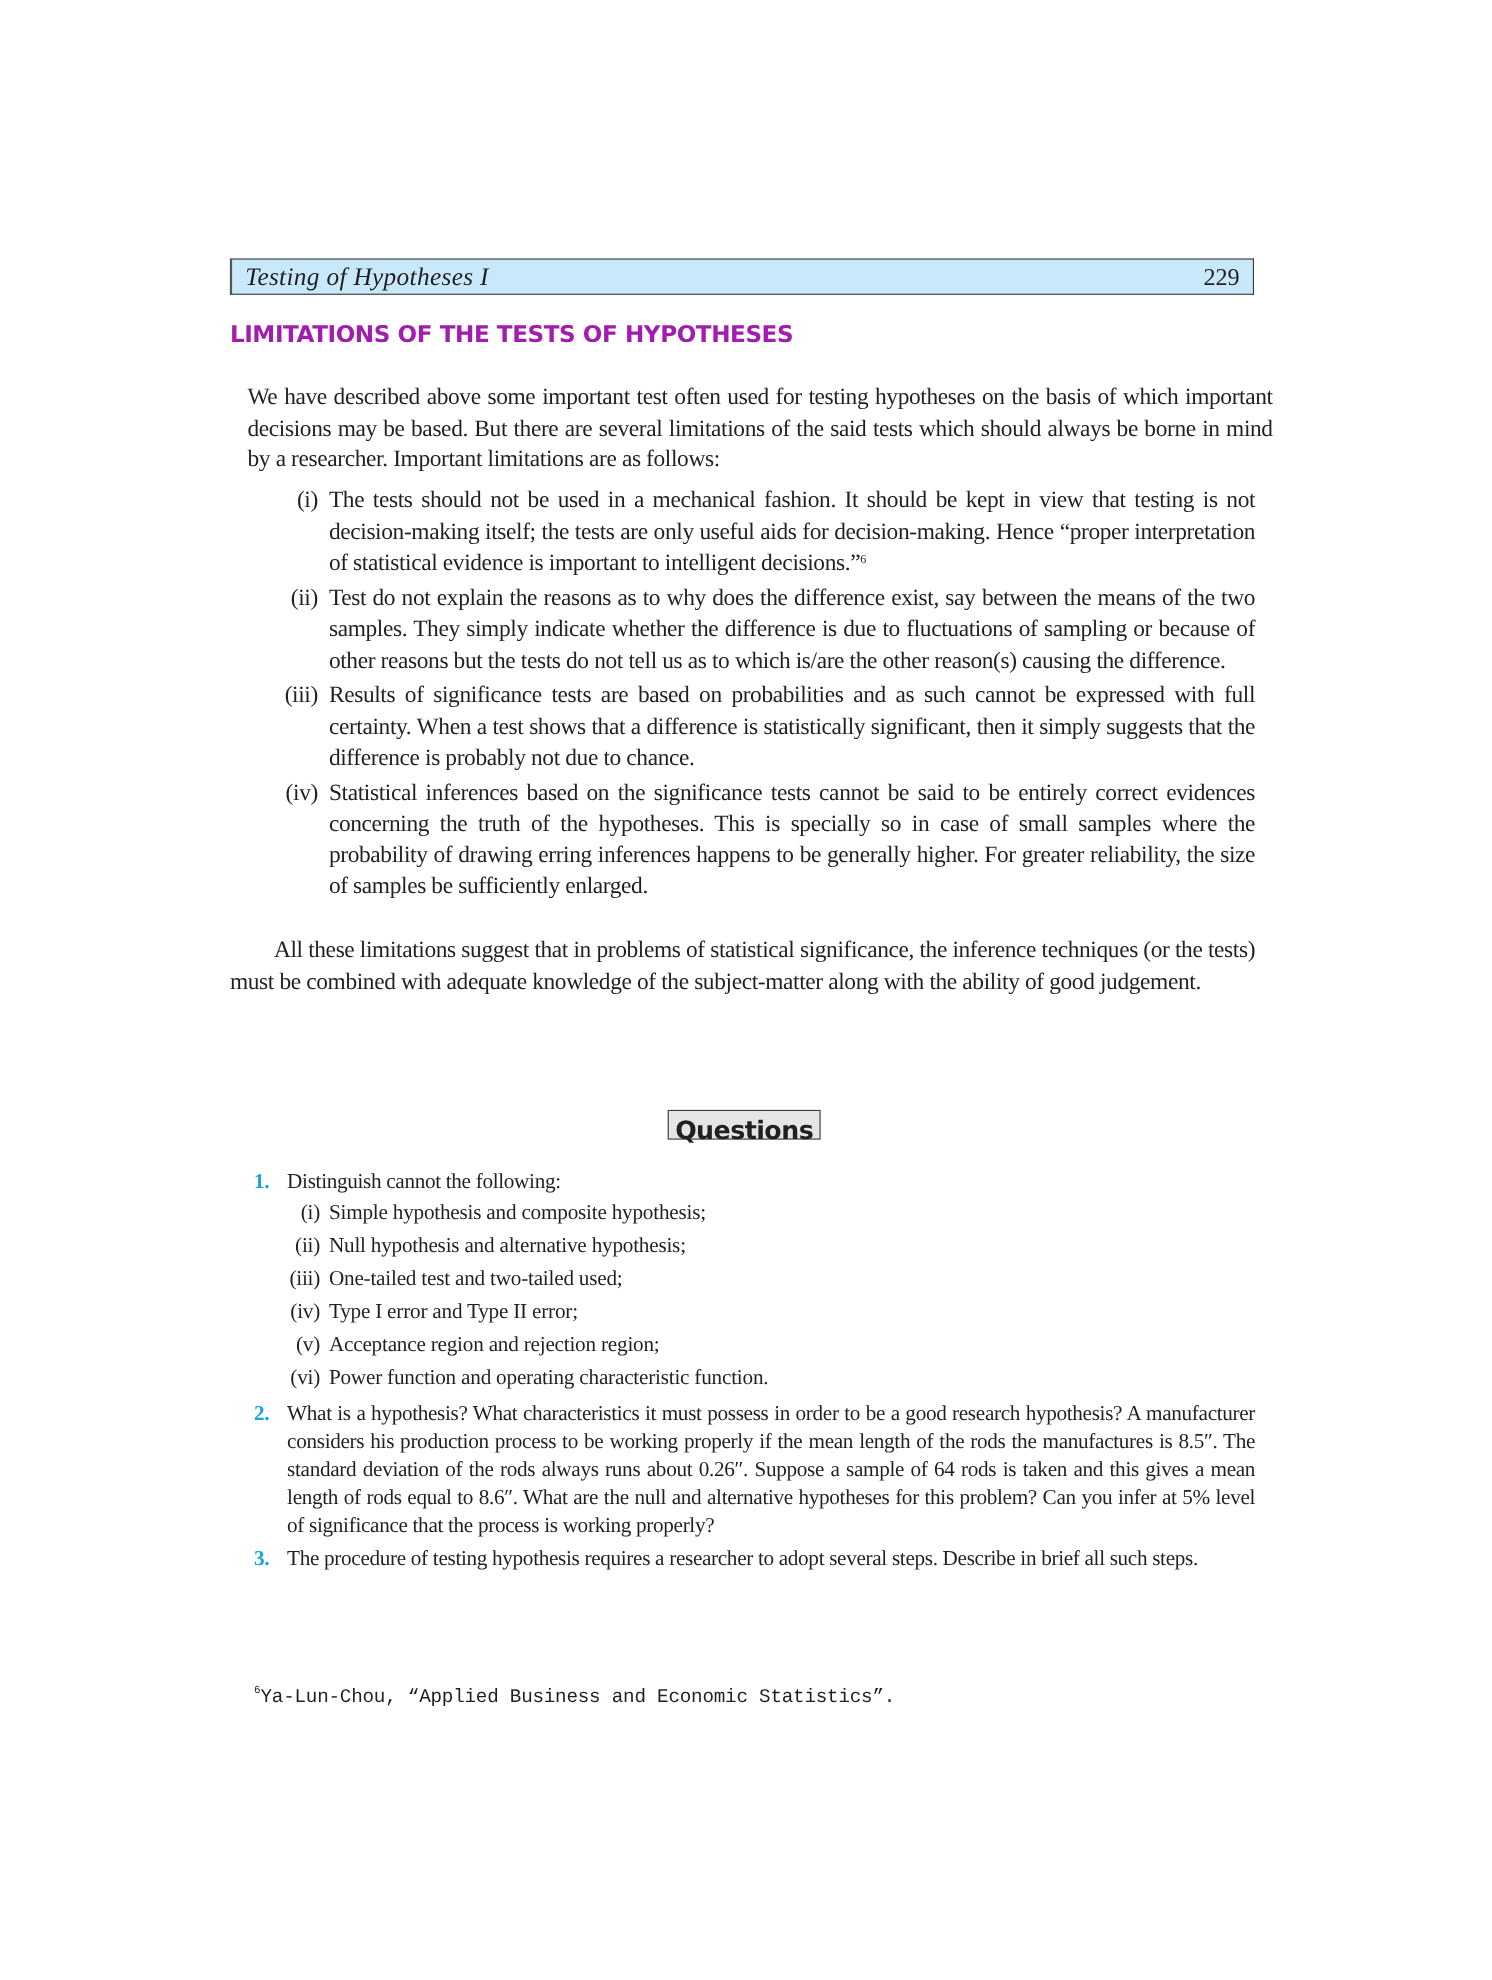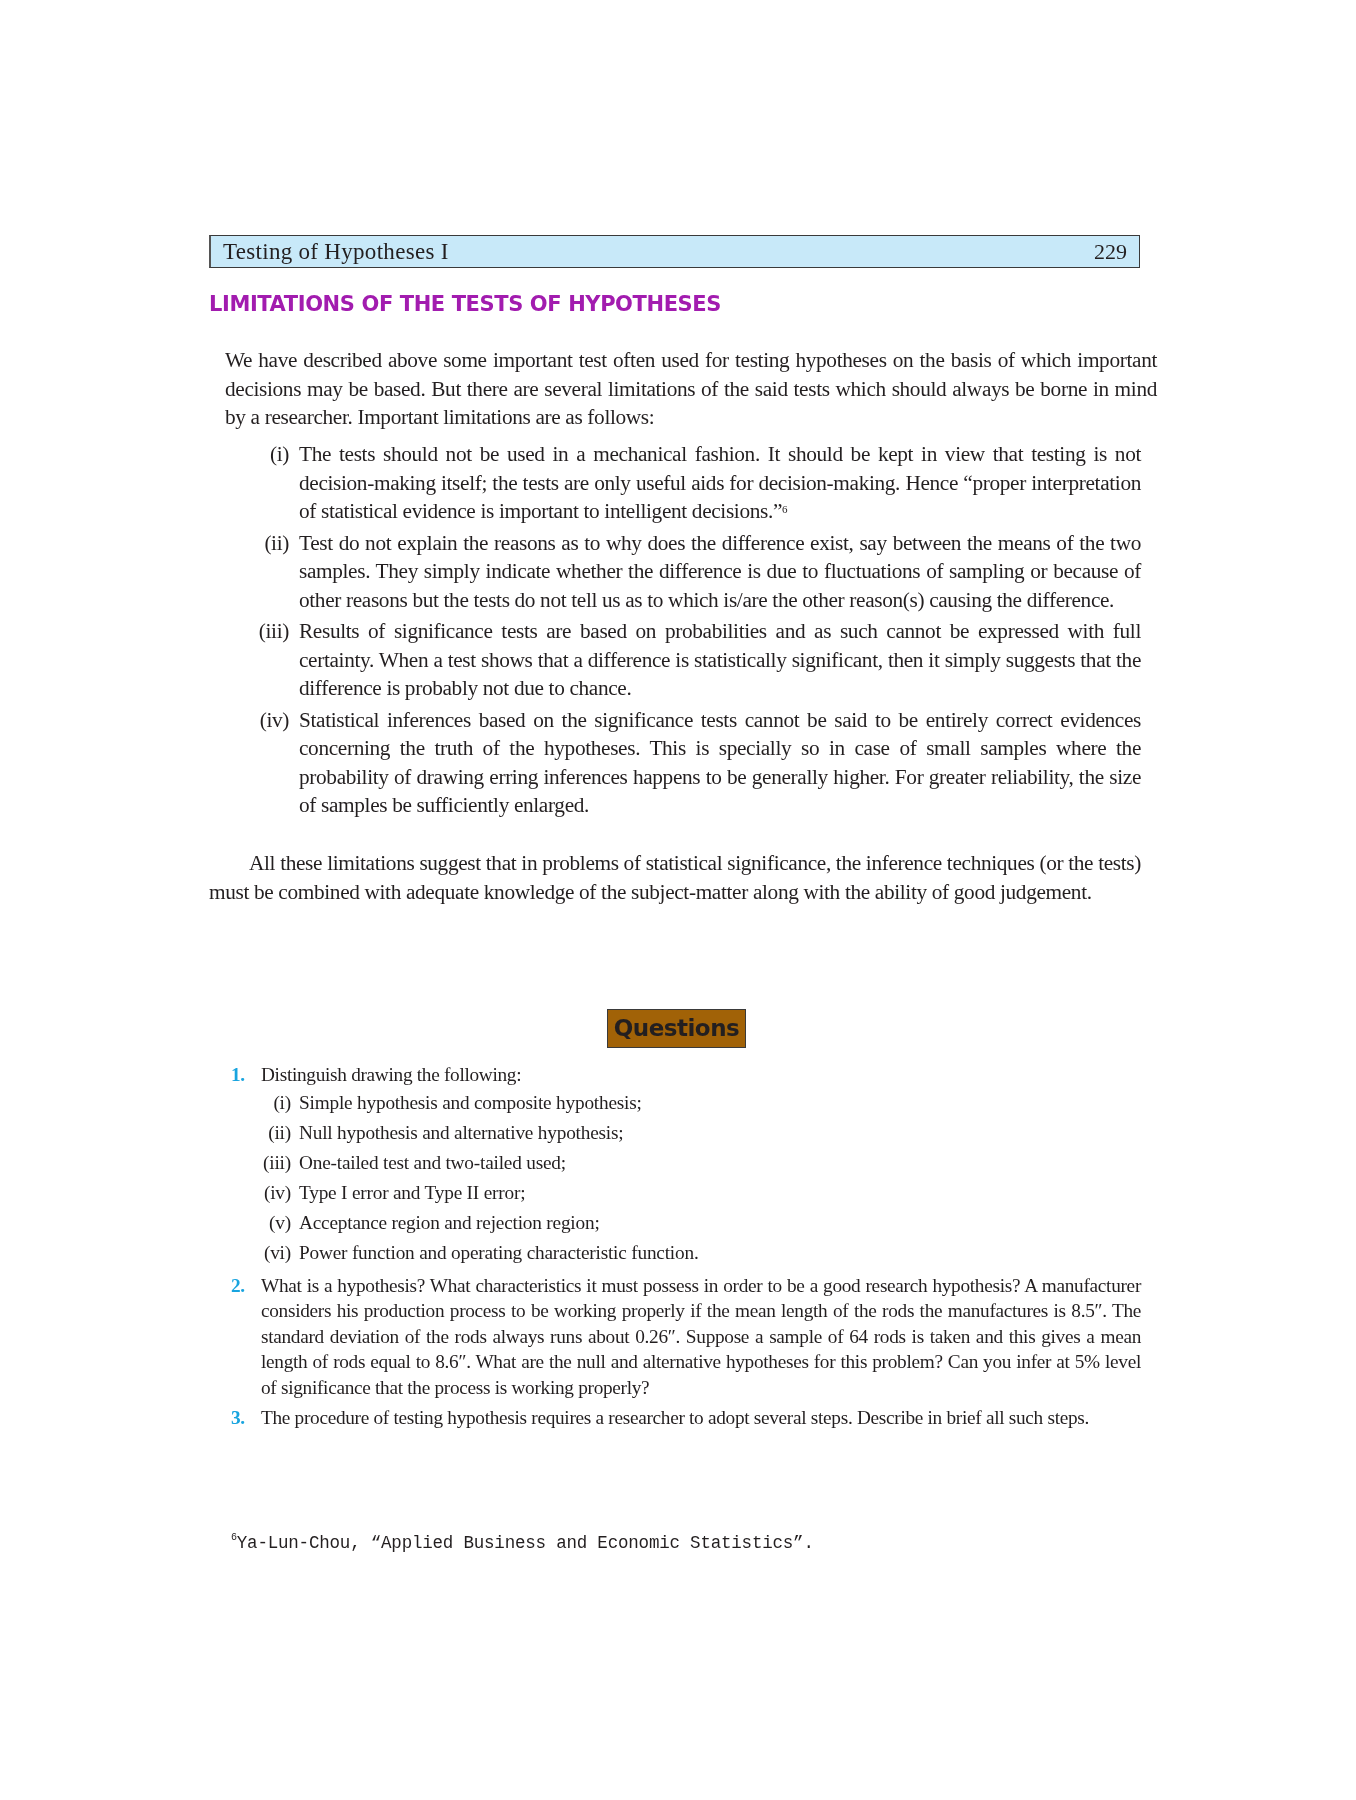--- a/index.html
+++ b/index.html
@@ -2,35 +2,35 @@
 <html><head>
 <meta charset="utf-8">
 <style>
   html, body { margin:0; padding:0; background:#ffffff; }
   body { width:1356px; height:1800px; position:relative; overflow:hidden;
          font-family:"Liberation Serif","DejaVu Serif",serif; color:#231f20; }
   .page { position:absolute; left:209px; top:0; width:933px; }
   .running-head { position:absolute; top:235px; left:0; width:931px; height:33px;
      background:#c8e9f9; border:1px solid #3a3a3a; box-sizing:border-box;
      border-left:2px solid #555; }
-  .running-head .title { position:absolute; left:12px; top:3px; 
+  .running-head .title { position:absolute; left:12px; top:3px; font-style:italic;
      font-size:23px; letter-spacing:0.3px; }
   .running-head .pno { position:absolute; right:12px; top:3px; font-weight:normal; font-size:22px; }
   .section-title { position:absolute; top:292px; left:0; font-family:"DejaVu Sans","Liberation Sans",sans-serif;
      font-weight:bold; color:#a21caf; font-size:21px; letter-spacing:-0.4px; }
   .para { position:absolute; left:0; width:932px; font-size:21.3px; line-height:28.5px;
      text-align:justify; letter-spacing:-0.35px; }
   .para.indent { text-indent:40px; }
   .limit-list { position:absolute; left:0; width:932px; }
   .limit-item { position:relative; padding-left:90px; font-size:21.3px; line-height:28.5px;
      text-align:justify; letter-spacing:-0.35px; margin-bottom:3px; }
   .limit-item .num { position:absolute; left:0; width:80px; text-align:right; }
   .limit-item sup { font-size:11px; vertical-align:top; position:relative; top:-2px; }
-  .q-box { position:absolute; top:1009px; left:398px; width:139px; height:39px;
-     background:#a16207; border:1px solid #3a3a3a; box-sizing:border-box;
+  .q-box { position:absolute; top:1009px; left:398px; width:139px; height:27px;
+     background:#e5e5e5; border:1px solid #3a3a3a; box-sizing:border-box;
      font-family:"DejaVu Sans","Liberation Sans",sans-serif; font-weight:bold; font-size:23px;
      text-align:center; line-height:36px; letter-spacing:-0.5px; }
   .questions { position:absolute; left:0; top:1062px; width:932px; }
   .q { position:relative; padding-left:52px; font-size:19.3px; line-height:25.5px;
      text-align:justify; letter-spacing:-0.3px; margin-bottom:5px; }
   .q .qnum { position:absolute; left:22px; color:#18a4df; font-weight:bold; }
   .sub { position:relative; padding-left:90px; font-size:19.3px; line-height:30px; letter-spacing:-0.2px; }
   .sub .snum { position:absolute; left:0; width:82px; text-align:right; }
   .sublist { margin-left:-52px; }
   .footnote { position:absolute; left:22px; top:1533px; font-size:17.5px; letter-spacing:-0.2px;font-family:Liberation Mono, monospace; }
@@ -65,21 +65,21 @@
     </div>
   </div>
 
   <p class="para indent" style="top:849px;margin:0;">All these limitations suggest that in problems of statistical significance, the inference techniques (or the tests) must be combined with adequate knowledge of the subject-matter along with the ability of good judgement.</p>
 
   <div class="q-box">Questions</div>
 
   <div class="questions">
     <div class="q">
       <span class="qnum">1.</span>
-      <span>Distinguish drawing the following:</span>
+      <span>Distinguish cannot the following:</span>
       <div class="sublist">
         <div class="sub"><span class="snum">(i)</span><span>Simple hypothesis and composite hypothesis;</span></div>
         <div class="sub"><span class="snum">(ii)</span><span>Null hypothesis and alternative hypothesis;</span></div>
         <div class="sub"><span class="snum">(iii)</span><span>One-tailed test and two-tailed used;</span></div>
         <div class="sub"><span class="snum">(iv)</span><span>Type I error and Type II error;</span></div>
         <div class="sub"><span class="snum">(v)</span><span>Acceptance region and rejection region;</span></div>
         <div class="sub"><span class="snum">(vi)</span><span>Power function and operating characteristic function.</span></div>
       </div>
     </div>
     <div class="q">

